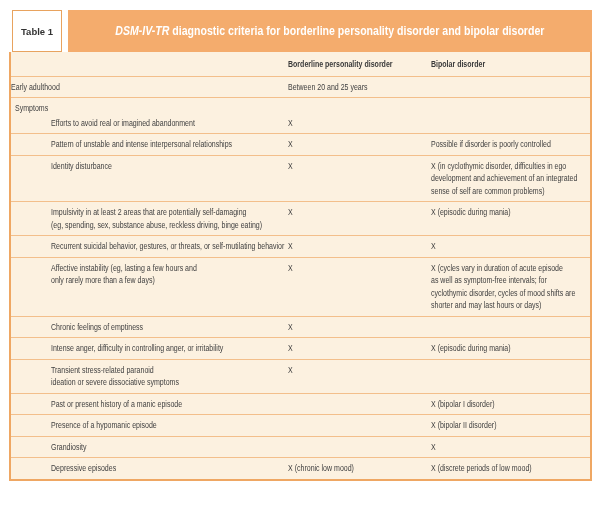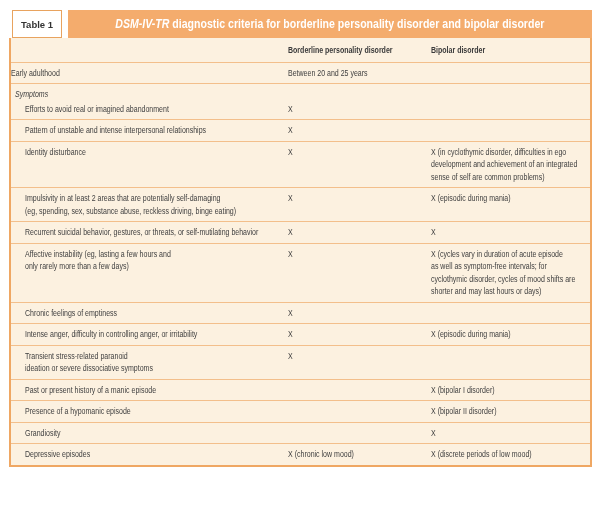--- a/index.html
+++ b/index.html
@@ -6,21 +6,21 @@
   body {
     width:600px; height:509px;
     background:#ffffff;
     font-family:"Liberation Sans", sans-serif;
     color:#414141;
     -webkit-font-smoothing:antialiased;
   }
   .page { padding:10px 8px 0 9px; }
 
   
-  .header-band { display:flex; align-items:stretch; height:28px; margin-left:3px; }
+  .header-band { display:flex; align-items:stretch; height:42px; margin-left:3px; }
   .table-label-box {
     background:#ffffff; border:1px solid #E8A35F;
     display:flex; align-items:center; padding:0 8px;
     font-weight:bold; font-size:9.5px; color:#333333;
     flex:0 0 auto;
   }
   .title-bar {
     flex:1 1 auto; margin-left:6px;
     background:#F4AC6D;
     display:flex; align-items:center; justify-content:center;
@@ -37,30 +37,30 @@
     border:2px solid #EFA763; border-top:none;
     background:#FCF1E0;
   }
   .row {
     display:grid;
     grid-template-columns:47.8% 24.8% 27.4%;
     border-top:1px solid #F3BF8B;
     padding:4px 0;
   }
   .row.first { border-top:none; padding:6px 0 5px 0; }
-  .row.group { padding-bottom:1px;font-style:italic; }
+  .row.group { padding-bottom:1px; }
   .row.nosep { border-top:none; padding-top:1px; }
   .cell { font-size:9px; line-height:12.5px; overflow:visible; }
   .cell .t {
     display:inline-block; white-space:pre;
     transform:scaleX(0.78); transform-origin:0 0;
   }
   .colhead { font-weight:bold; color:#3A3A3A; }
   .c1 { padding-left:4px; }
-  .row.indent .c1 { padding-left:14px; }
+  .row.indent .c1 { padding-left:0;margin-left:40px; }
 </style>
 </head>
 <body>
 
 <div class="page">
 
   <div class="header-band">
     <div class="table-label-box">
       <span>Table 1</span>
     </div>
@@ -91,20 +91,21 @@
 
     <div class="row indent nosep">
       <div class="cell c1"><span class="t">Efforts to avoid real or imagined abandonment</span></div>
       <div class="cell c2"><span class="t">X</span></div>
       <div class="cell c3"><span class="t"></span></div>
     </div>
 
     <div class="row indent">
       <div class="cell c1"><span class="t">Pattern of unstable and intense interpersonal relationships</span></div>
       <div class="cell c2"><span class="t">X</span></div>
+      <div class="cell c3"><span class="t">Possible if disorder is poorly controlled</span></div>
     </div>
 
     <div class="row indent">
       <div class="cell c1"><span class="t">Identity disturbance</span></div>
       <div class="cell c2"><span class="t">X</span></div>
       <div class="cell c3"><span class="t">X (in cyclothymic disorder, difficulties in ego
 development and achievement of an integrated
 sense of self are common problems)</span></div>
     </div>
 

